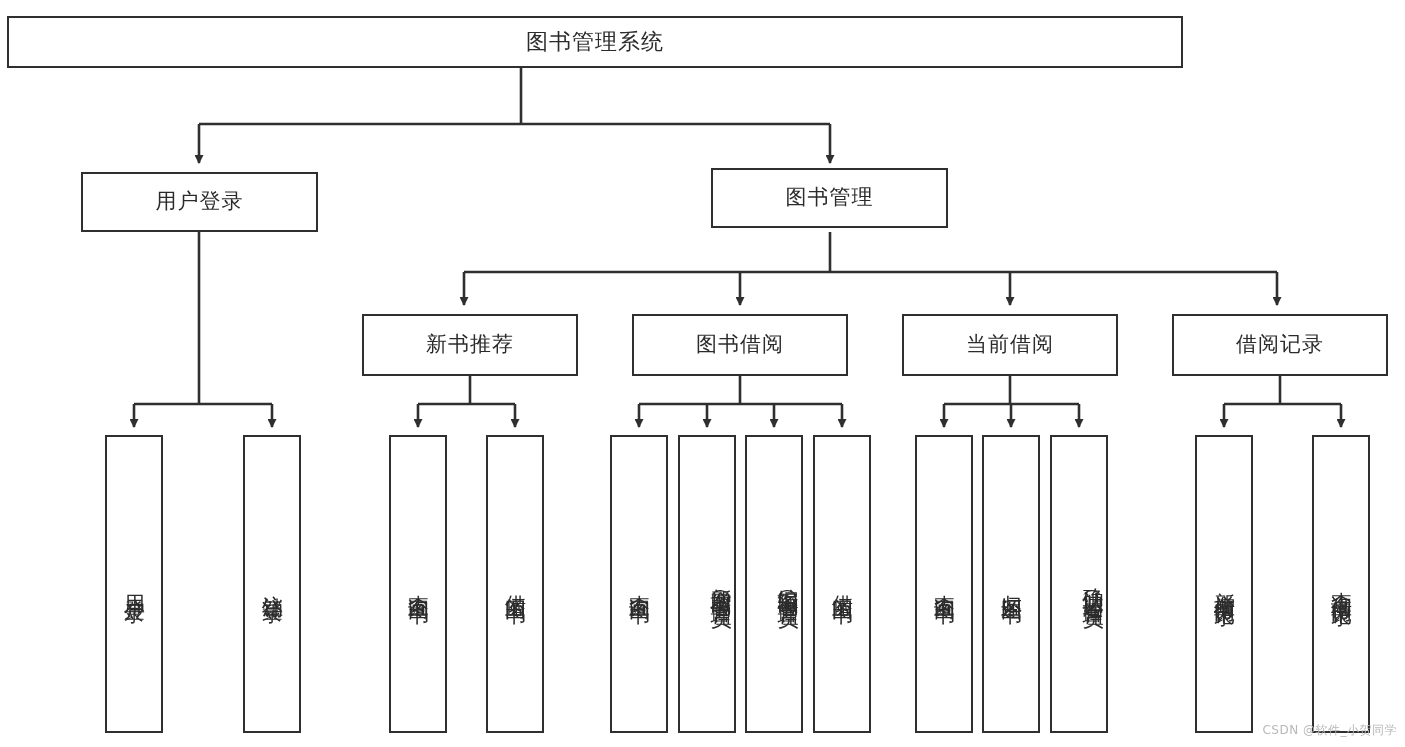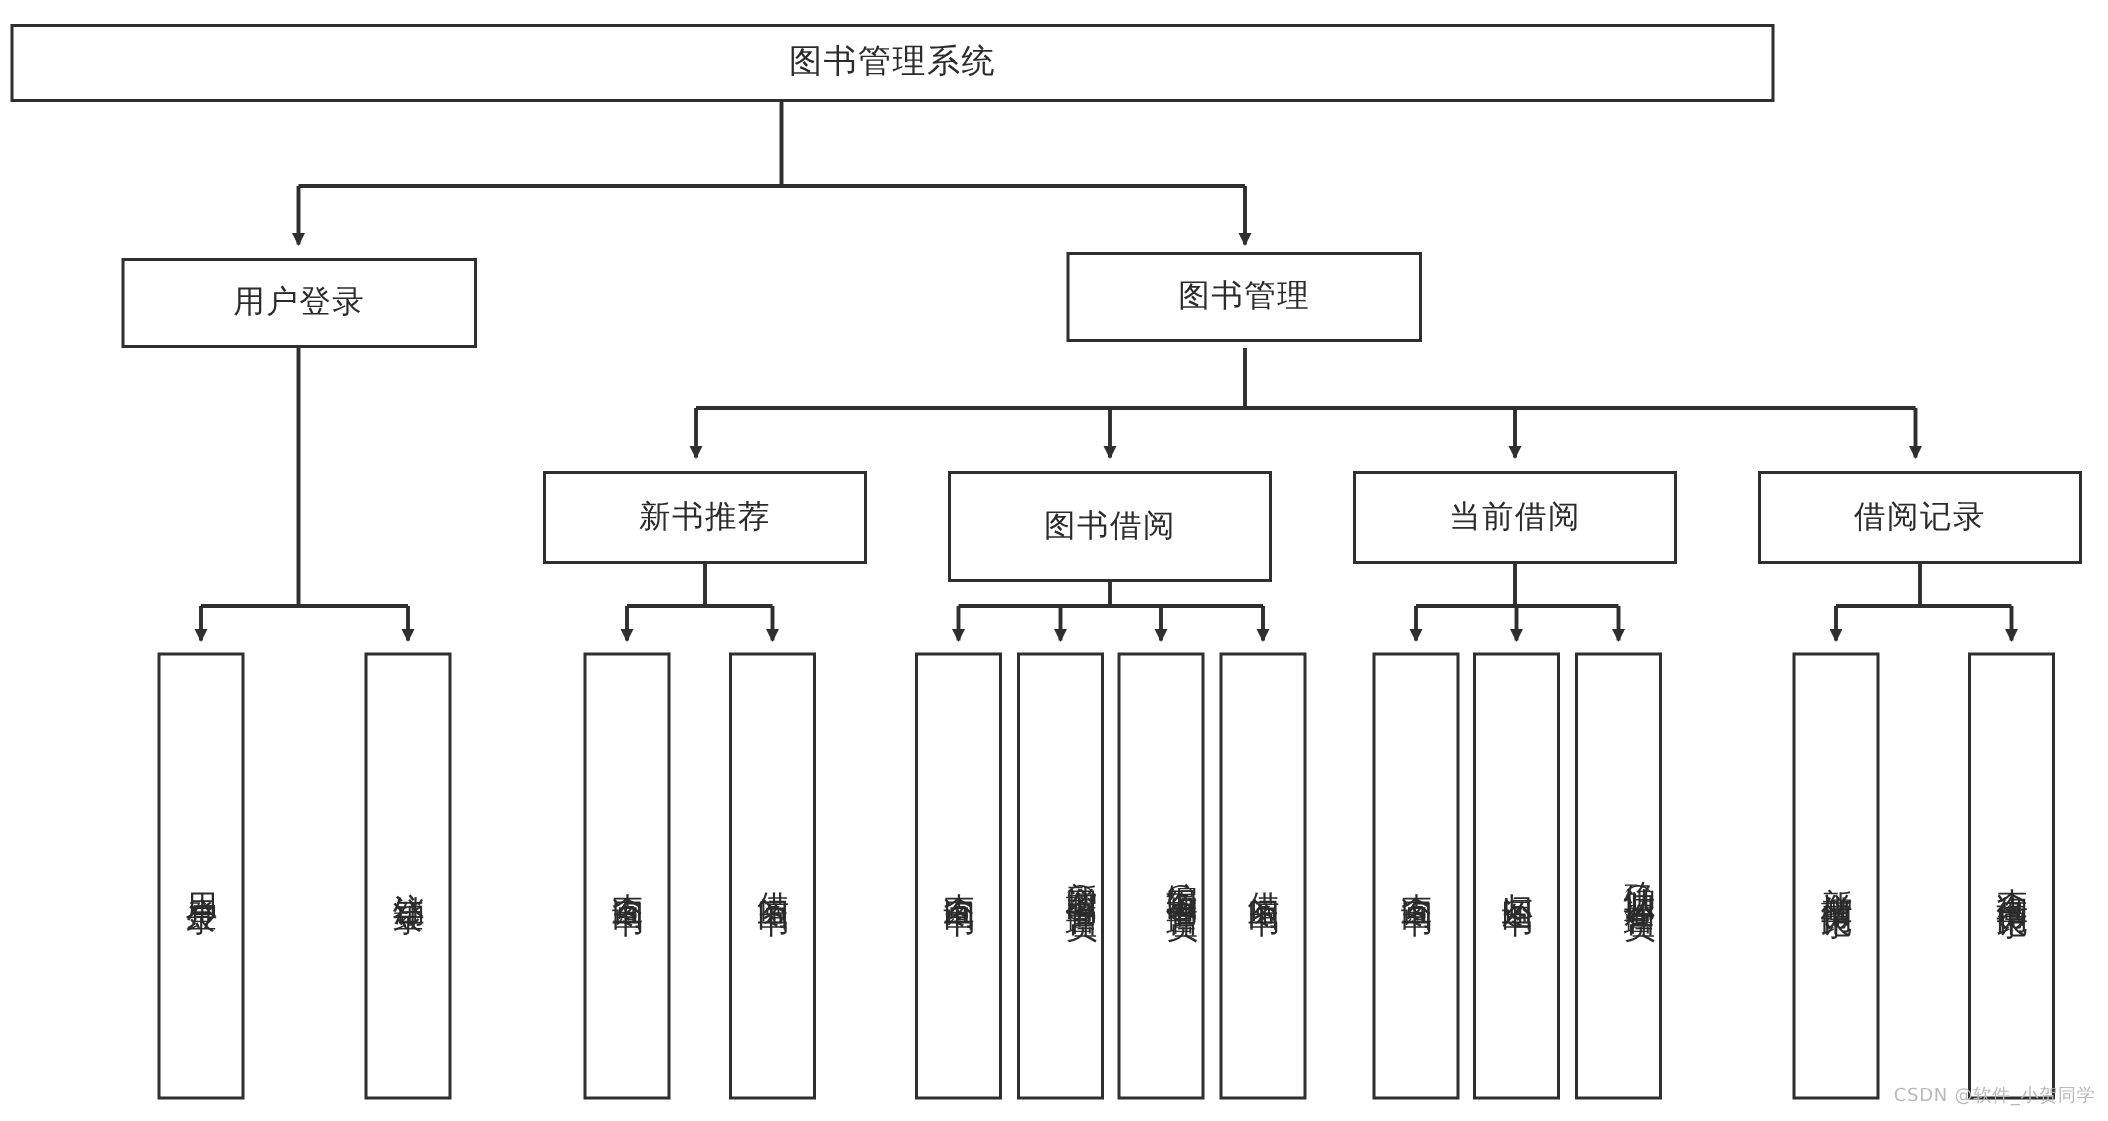--- a/index.html
+++ b/index.html
@@ -139,21 +139,21 @@
   </div>
 
   <div class="node horiz" style="left:711px; top:168px; width:237px; height:60px;">
     <span>图书管理</span>
   </div>
 
   <div class="node horiz" style="left:362px; top:314px; width:216px; height:62px;">
     <span>新书推荐</span>
   </div>
 
-  <div class="node horiz" style="left:632px; top:314px; width:216px; height:74px;text-align:center;">
+  <div class="node horiz" style="left:632px; top:314px; width:216px; height:62px;text-align:center;">
     <span>图书借阅</span>
   </div>
 
   <div class="node horiz" style="left:1172px; top:314px; width:216px; height:62px;">
     <span>借阅记录</span>
   </div>
 
   <div class="node horiz" style="left:902px; top:314px; width:216px; height:62px;">
     <span>当前借阅</span>
   </div>

